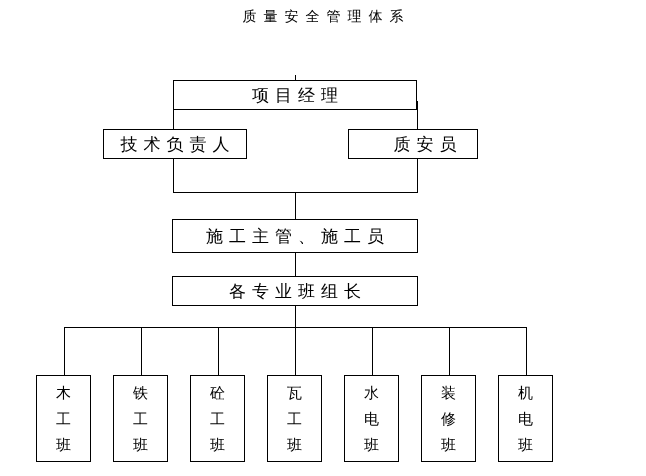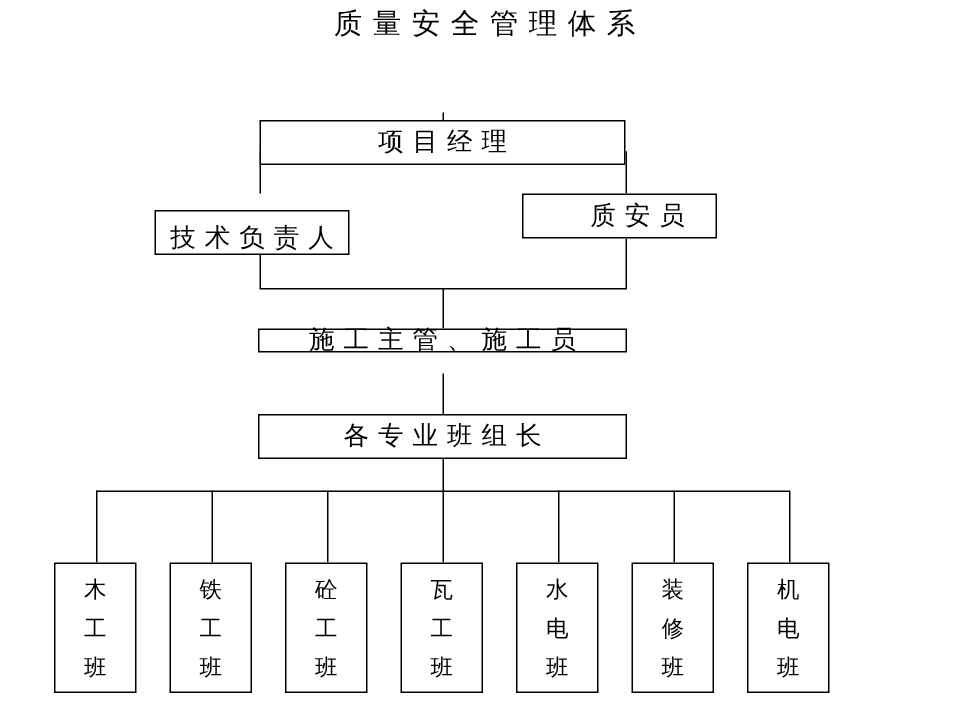--- a/index.html
+++ b/index.html
@@ -21,21 +21,21 @@
     background: #ffffff;
   }
 
   
   .chart-title {
     position: absolute;
     left: 0;
     top: 5px;
     width: 646px;
     text-align: center;
-    font-size: 19px;
+    font-size: 14px;
     line-height: 22px;
     letter-spacing: 7px;
     text-indent: 7px;
     white-space: nowrap;
     color: #000;
   }
 
   
   .node {
     position: absolute;
@@ -89,33 +89,33 @@
     <span>项目经理</span>
   </div>
 
   <div class="conn v" style="left:295px; top:75px; height:27px;"></div>
 
   <div class="conn h" style="left:173px; top:101px; width:245px;"></div>
 
   <div class="conn v" style="left:173px; top:101px; height:28px;"></div>
   <div class="conn v" style="left:417px; top:101px; height:28px;"></div>
 
-  <div class="node wide" style="left:103px; top:140px; width:130px; height:30px;align-items:flex-end;">
+  <div class="node wide" style="left:103px; top:129px; width:144px; height:30px;">
     <span>技术负责人</span>
   </div>
   <div class="node wide" style="left:348px; top:129px; width:130px; height:30px;padding-left:24px;">
     <span>质安员</span>
   </div>
 
   <div class="conn v" style="left:173px; top:159px; height:33px;"></div>
   <div class="conn v" style="left:417px; top:159px; height:33px;"></div>
   <div class="conn h" style="left:173px; top:192px; width:245px;"></div>
   <div class="conn v" style="left:295px; top:192px; height:27px;"></div>
 
-  <div class="node wide" style="left:172px; top:219px; width:246px; height:16px;">
+  <div class="node wide" style="left:172px; top:219px; width:246px; height:34px;">
     <span>施工主管、施工员</span>
   </div>
 
   <div class="conn v" style="left:295px; top:249px; height:27px;"></div>
 
   <div class="node wide" style="left:172px; top:276px; width:246px; height:30px;">
     <span>各专业班组长</span>
   </div>
 
   <div class="conn v" style="left:295px; top:306px; height:22px;"></div>

